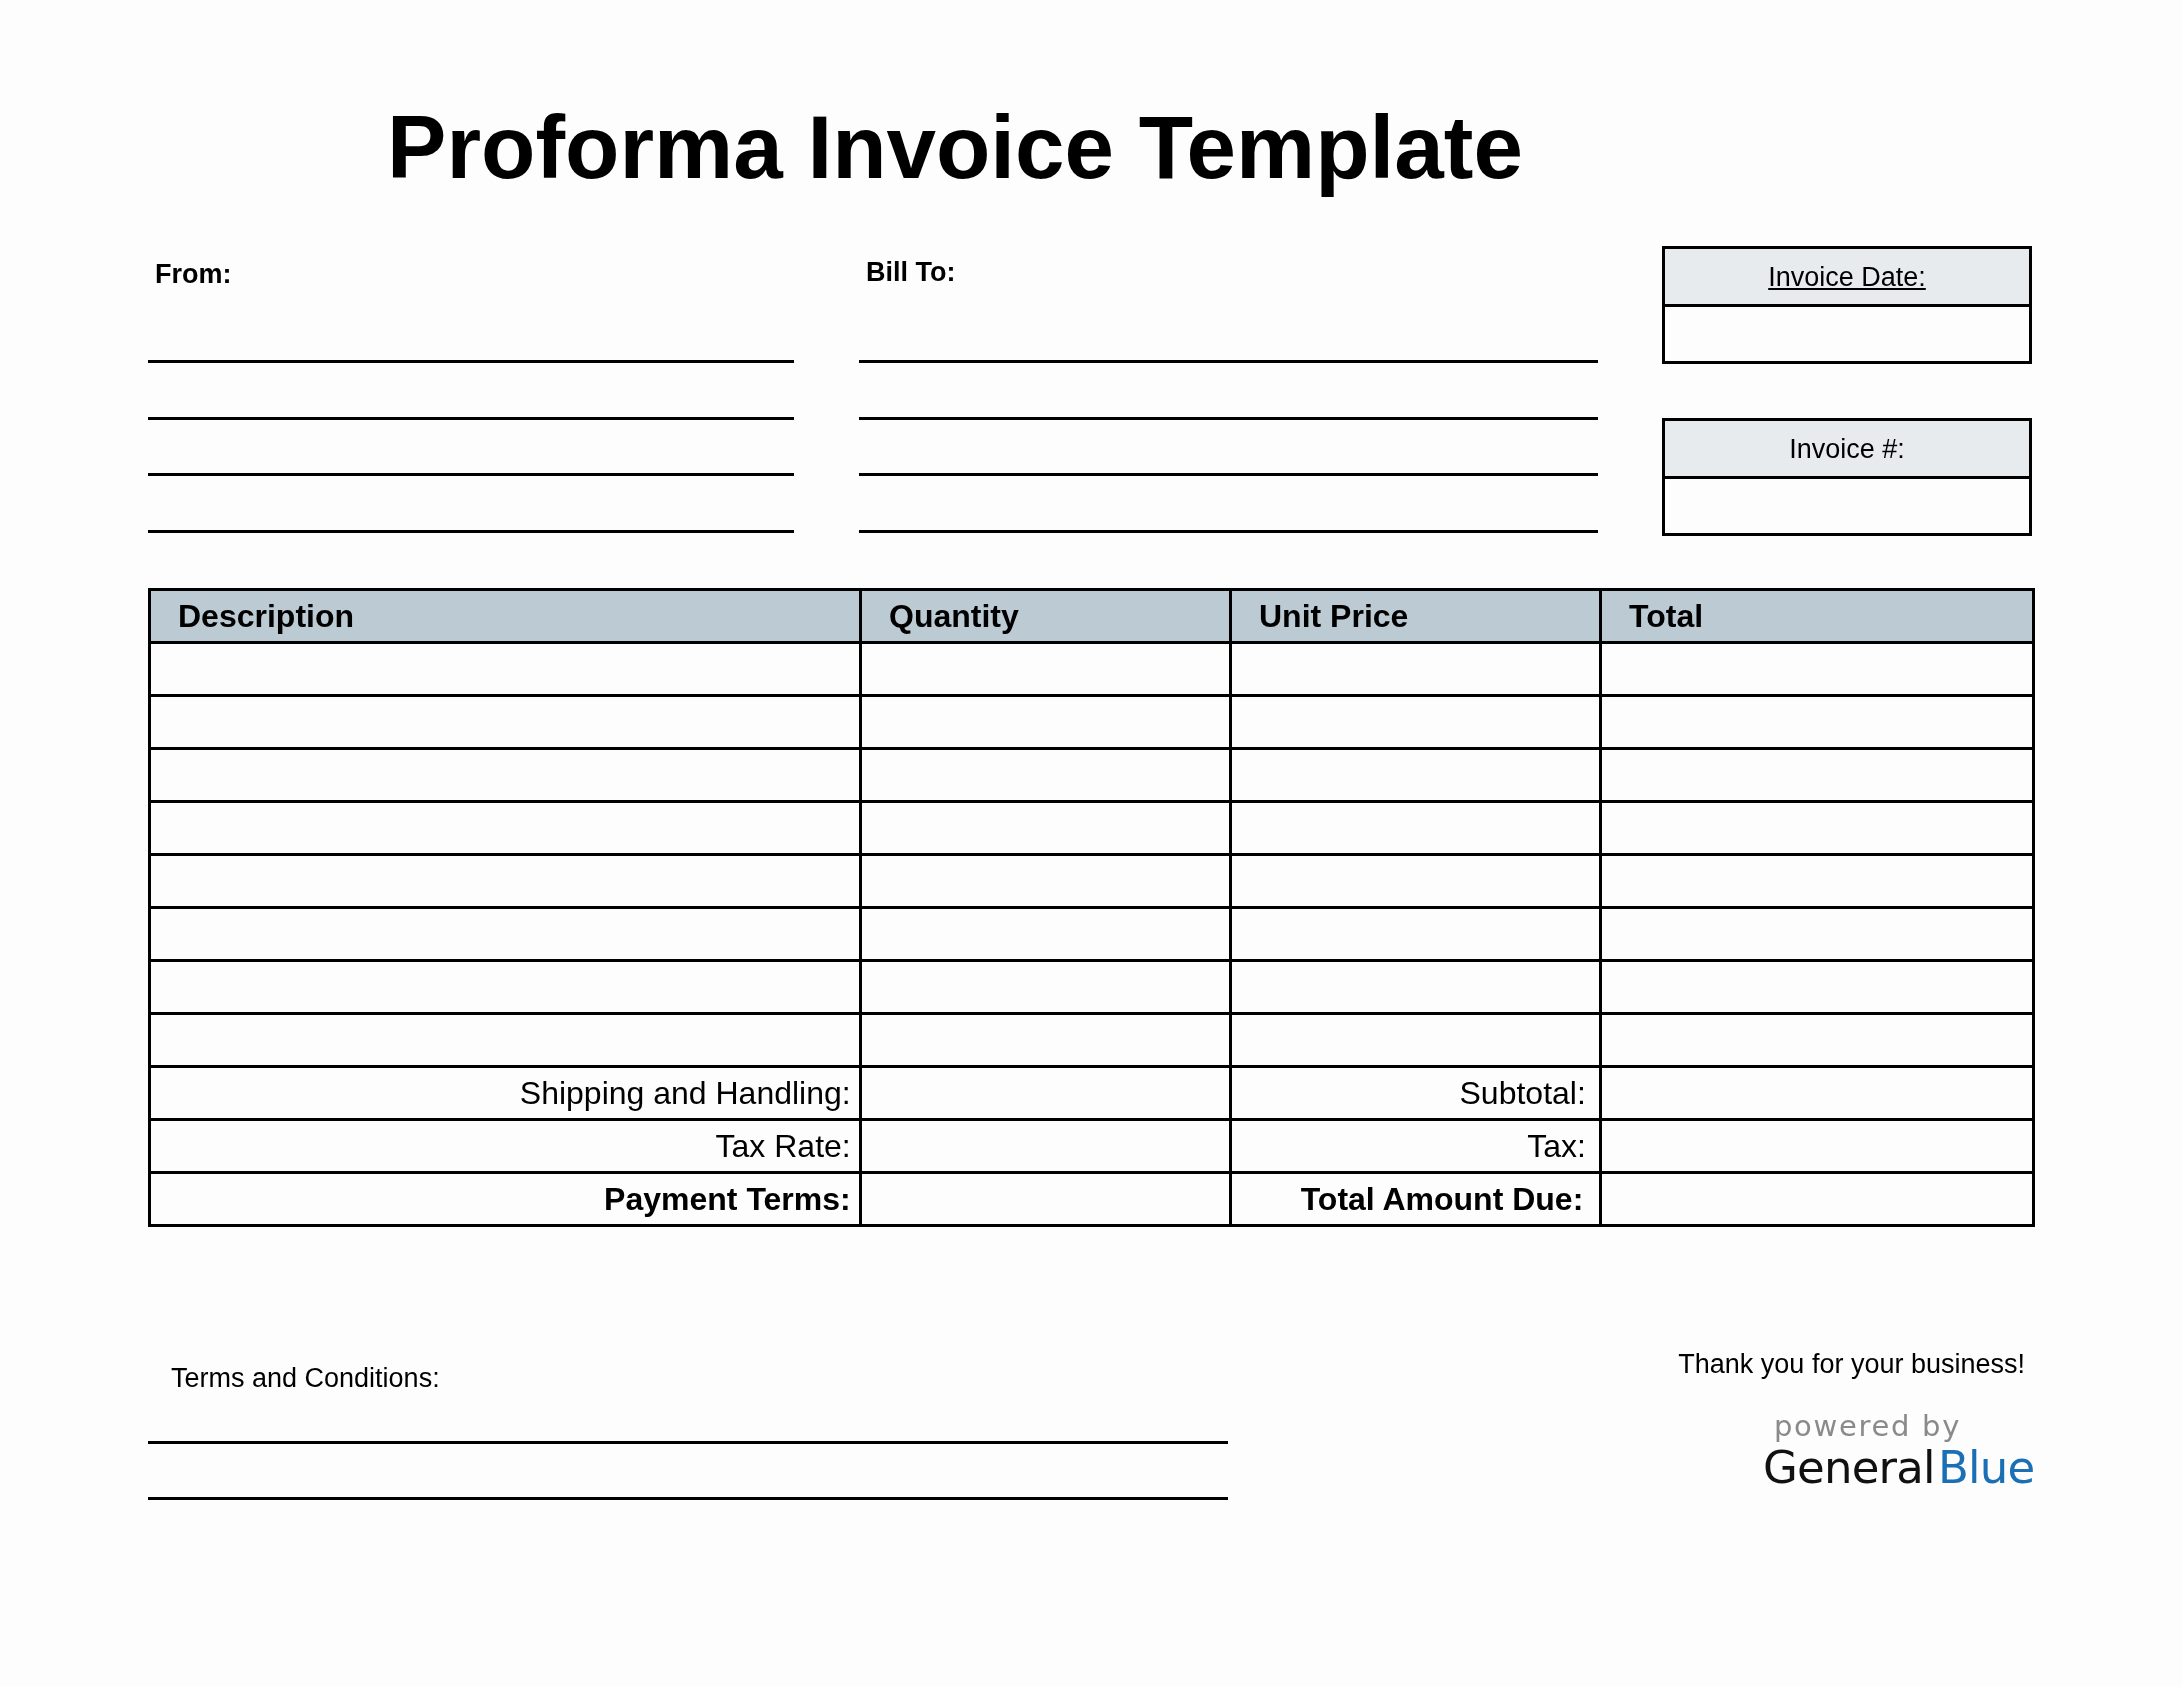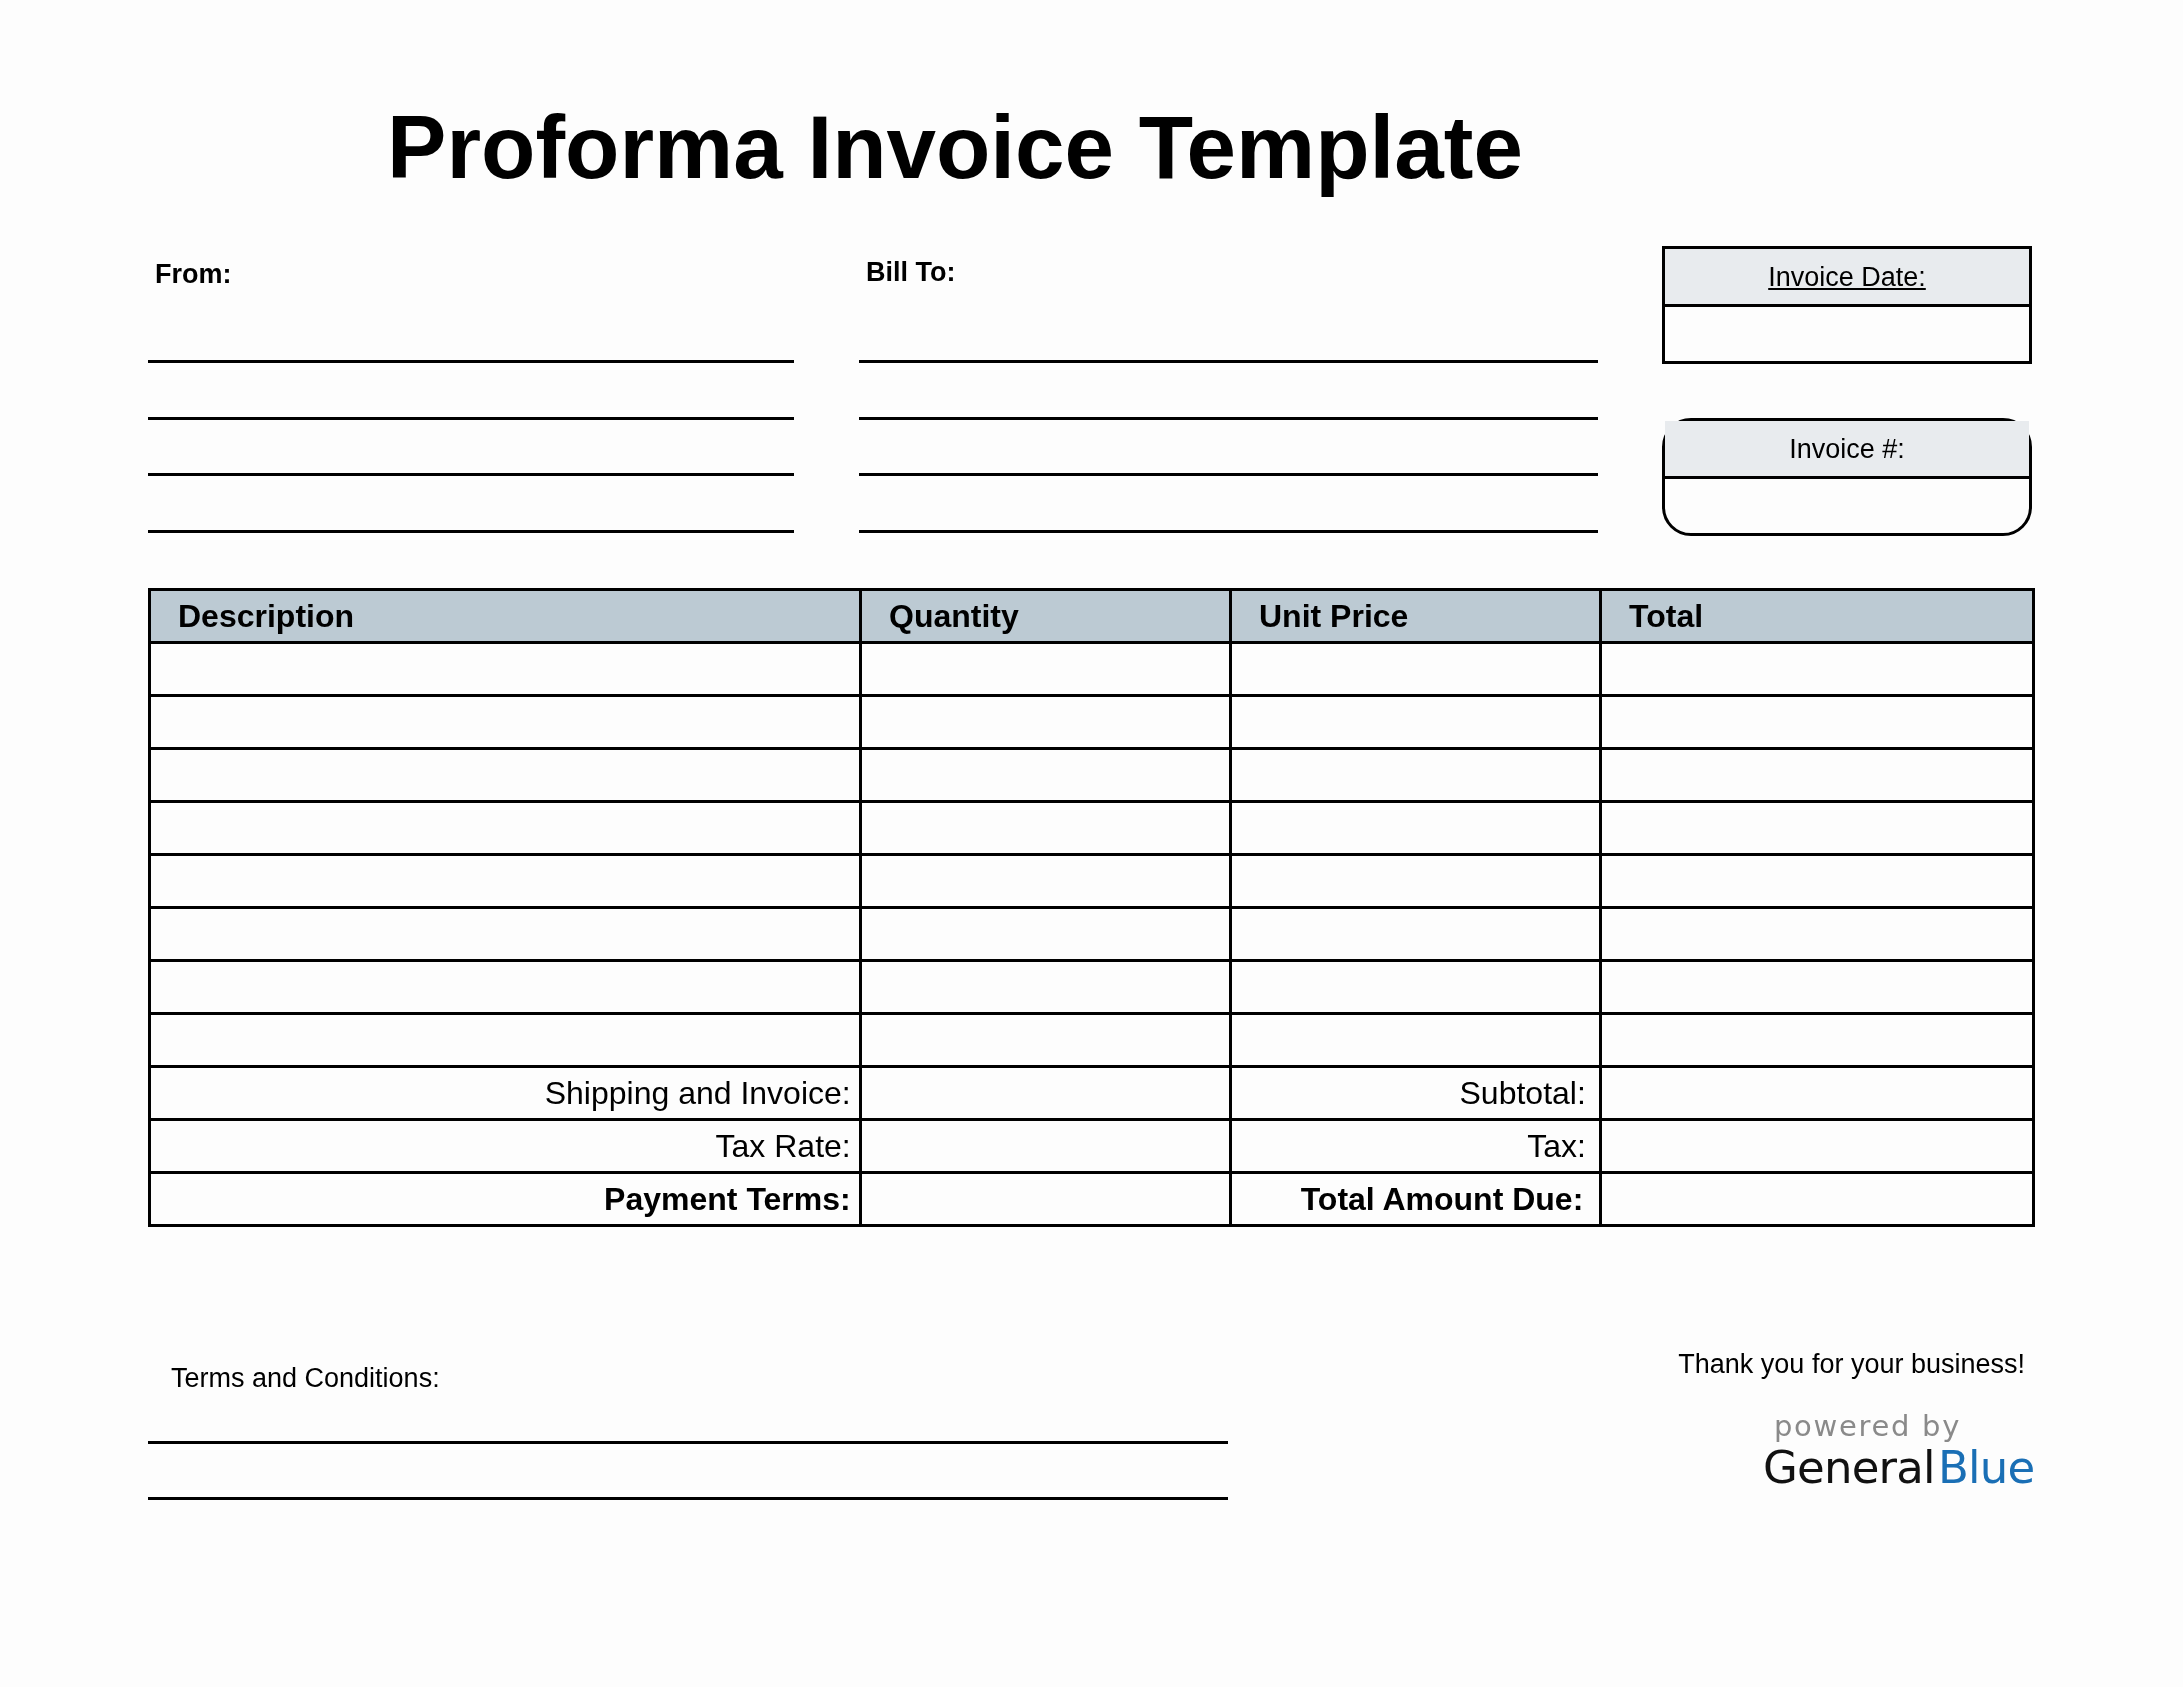--- a/index.html
+++ b/index.html
@@ -139,21 +139,21 @@
 <div class="abs fill-line" style="left:859px; top:360px; width:739px;"></div>
 <div class="abs fill-line" style="left:859px; top:417px; width:739px;"></div>
 <div class="abs fill-line" style="left:859px; top:473px; width:739px;"></div>
 <div class="abs fill-line" style="left:859px; top:530px; width:739px;"></div>
 
 <div class="abs info-box" style="top:246px;text-decoration:underline;">
   <div class="hdr">Invoice Date:</div>
   <div class="val"></div>
 </div>
 
-<div class="abs info-box" style="top:418px;border-radius:29px;">
+<div class="abs info-box" style="top:418px;">
   <div class="hdr">Invoice #:</div>
   <div class="val"></div>
 </div>
 
 <table class="abs items-table">
   <colgroup>
     <col style="width:711px">
     <col style="width:370px">
     <col style="width:370px">
     <col style="width:433px">
@@ -210,21 +210,21 @@
       <td></td>
     </tr>
     <tr>
       <td></td>
       <td></td>
       <td></td>
       <td></td>
     </tr>
 
     <tr>
-      <td class="sum-label">Shipping and Invoice:</td>
+      <td class="sum-label">Shipping and Handling:</td>
       <td></td>
       <td class="sum-label right-col">Subtotal:</td>
       <td></td>
     </tr>
     <tr>
       <td class="sum-label">Tax Rate:</td>
       <td></td>
       <td class="sum-label right-col">Tax:</td>
       <td></td>
     </tr>

